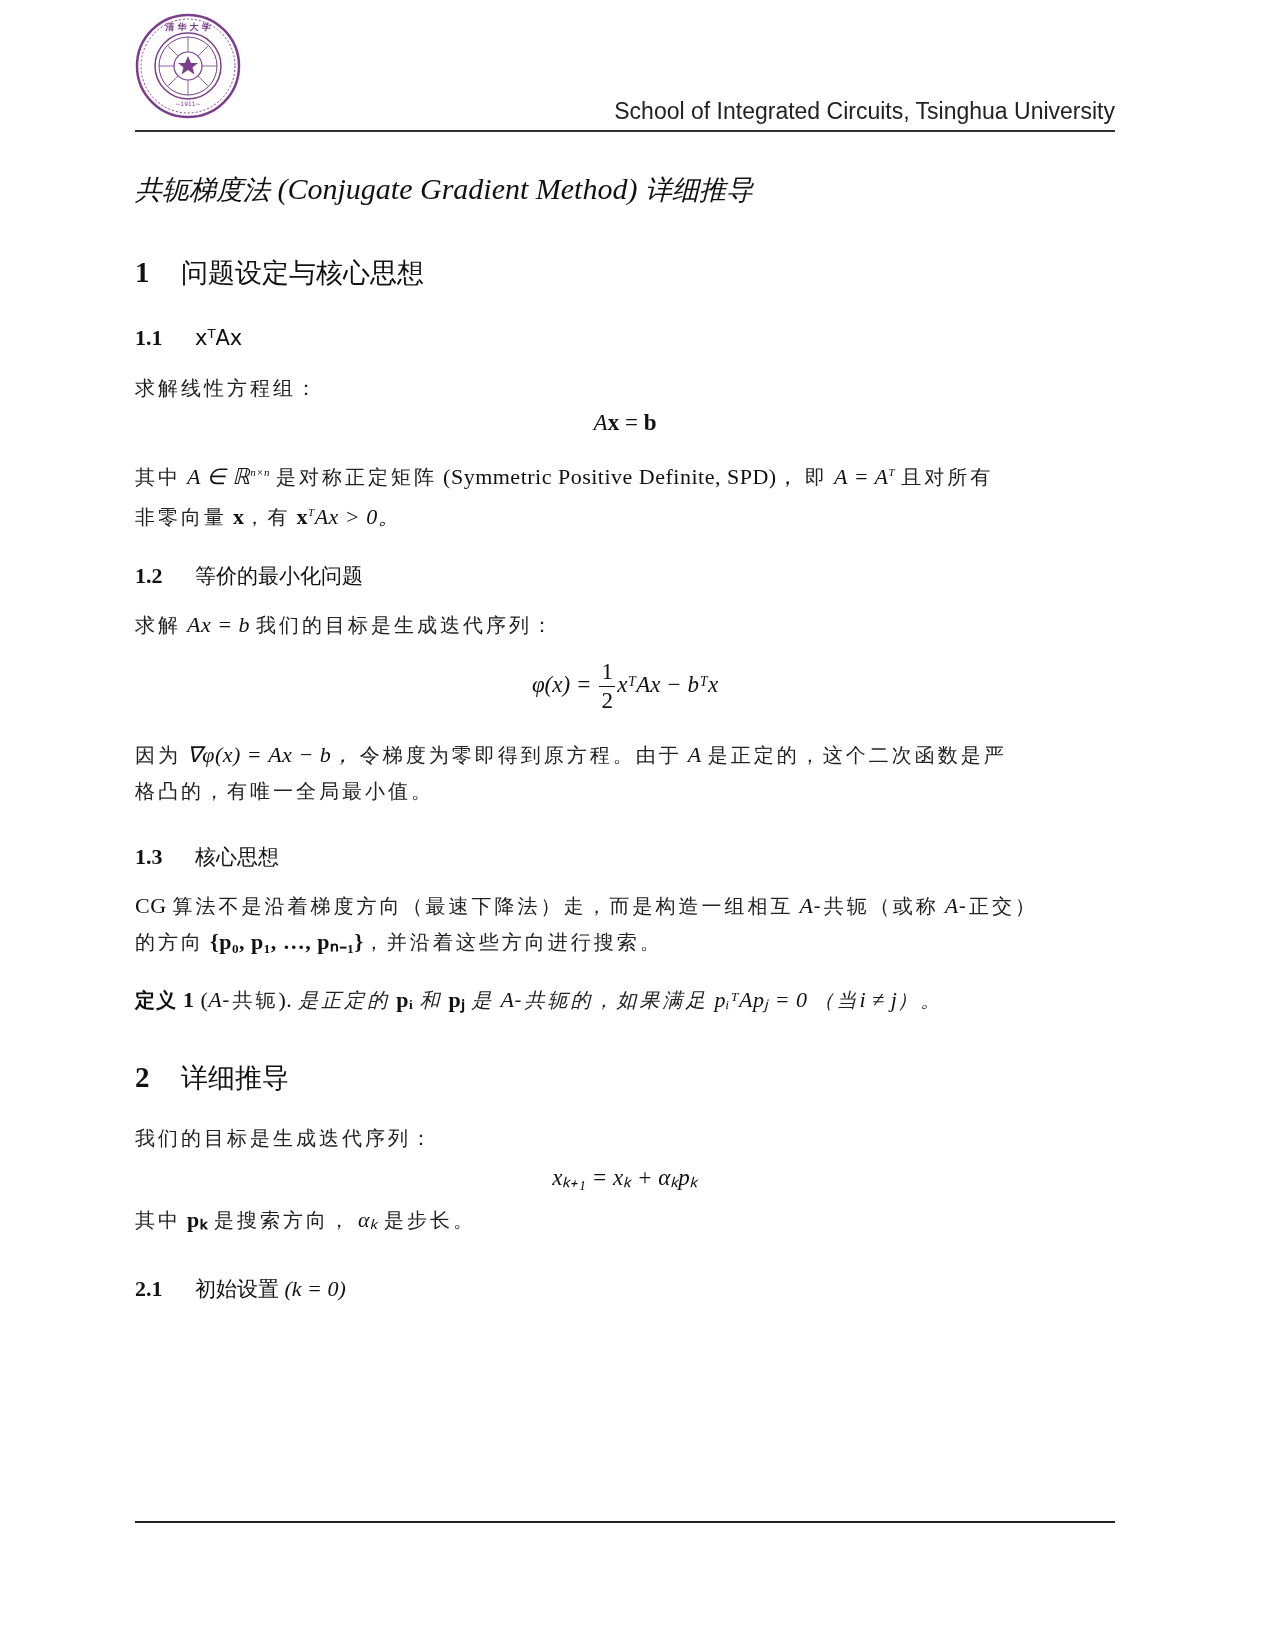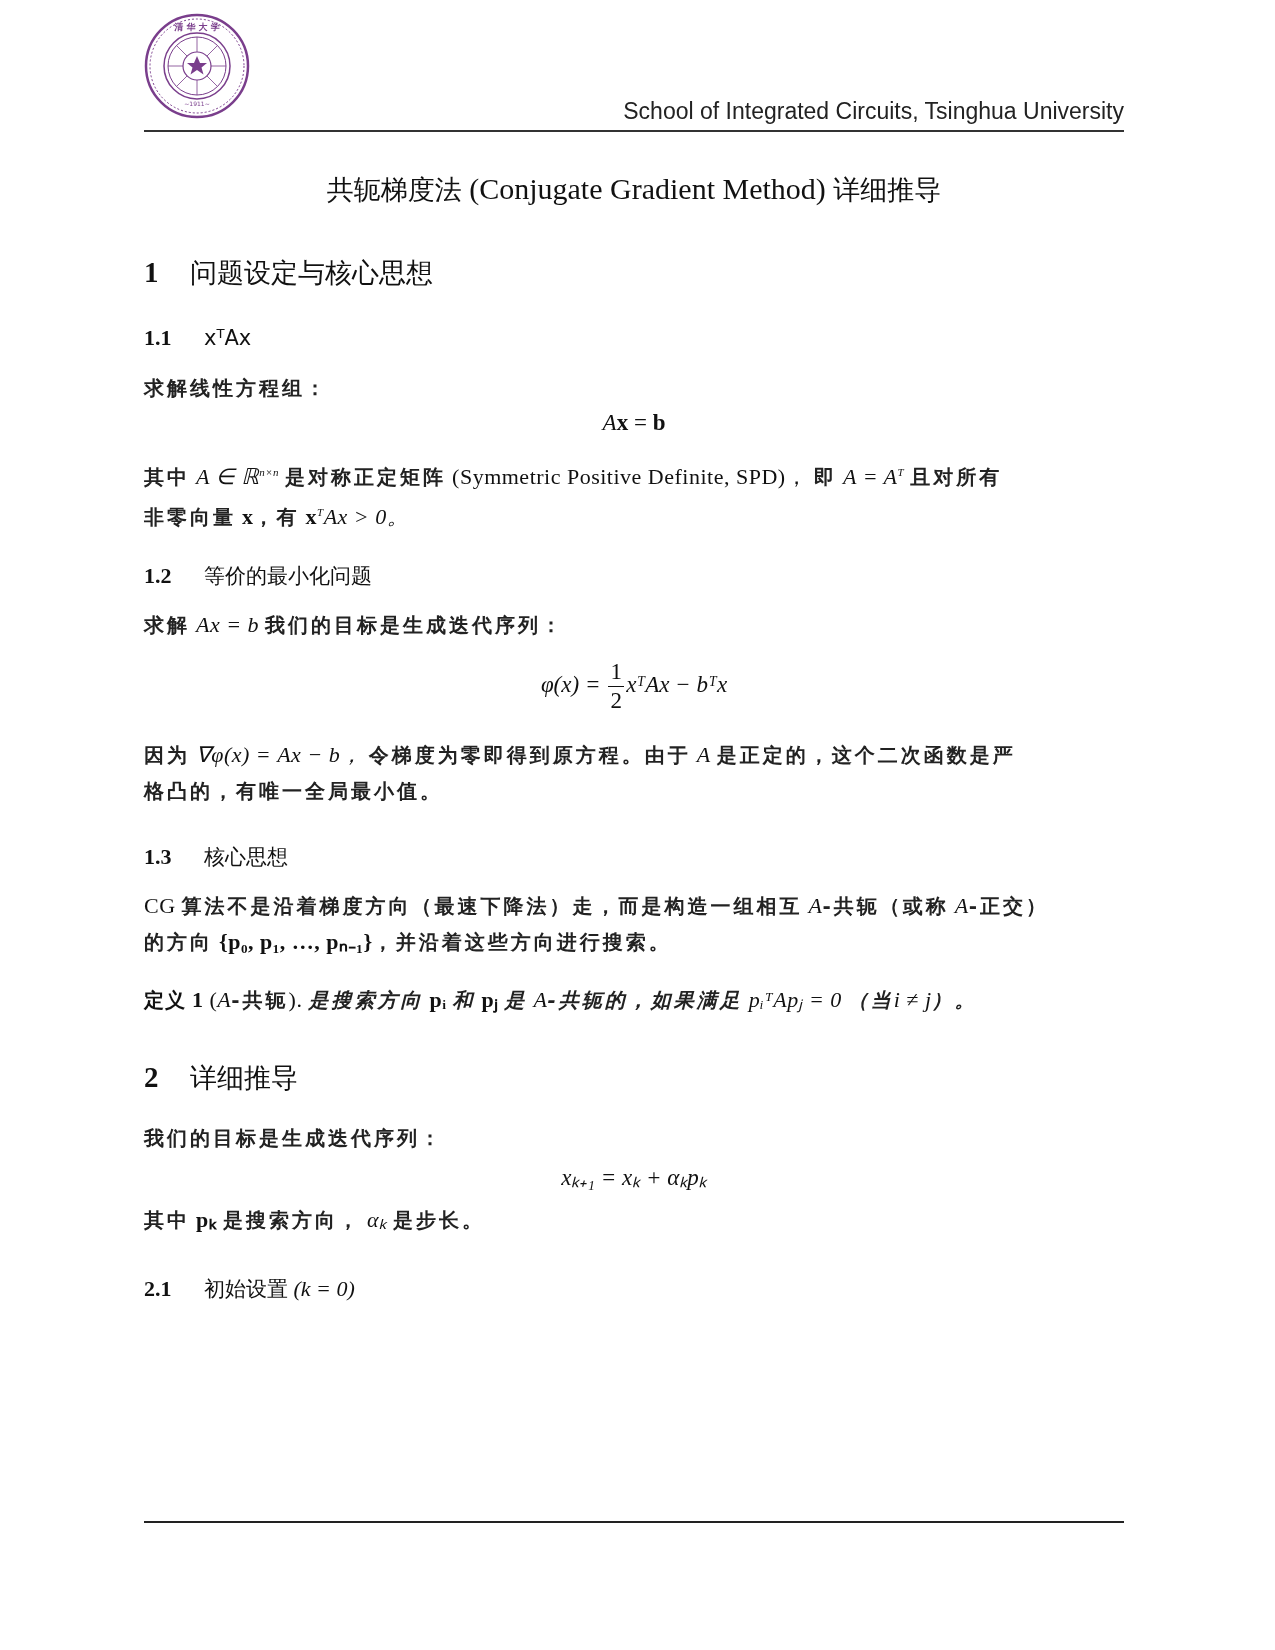--- a/index.html
+++ b/index.html
@@ -1,38 +1,38 @@
 <!DOCTYPE html>
 <html><head>
 <meta charset="utf-8">
 <style>
   html, body { margin:0; padding:0; background:#ffffff; }
   body { width:1275px; height:1650px; position:relative; overflow:hidden;
          font-family:"DejaVu Serif", serif; color:#111; }
-  .page { position:absolute; left:144px; top:0; width:980px; height:1650px; }
+  .page { position:absolute; left:135px; top:0; width:980px; height:1650px; }
   .logo { position:absolute; left:0; top:13px; width:106px; height:106px; }
   .header-text { position:absolute; right:0; top:98px; font-family:Liberation Sans, sans-serif;
                  font-size:23px; color:#222; white-space:nowrap; }
   .header-rule { position:absolute; left:0; right:0; top:130px; height:1.5px; background:#333; }
   .footer-rule { position:absolute; left:0; right:0; top:1521px; height:2px; background:#222; }
 
-  .title { position:absolute; left:0; right:0; top:172px; text-align:center;
-           font-family:"Liberation Serif", serif; font-size:30px; }
+  .title { position:absolute; left:0; right:0; top:172px; text-align:left;
+           font-family:"Liberation Serif", serif; font-size:30px;font-style:italic; }
   .title .cjk { font-family:"DejaVu Sans", sans-serif; font-size:27px; }
 
   .h1 { position:absolute; left:0; font-size:29px; font-family:"Liberation Serif", serif; font-weight:bold; }
   .h1 .num { display:inline-block; width:46px; }
   .h1 .cjk { font-family:"DejaVu Sans", sans-serif; font-weight:normal; font-size:27px; }
   .h2 { position:absolute; left:0; font-size:22px; font-family:"Liberation Serif", serif; font-weight:bold; }
   .h2 .num { display:inline-block; width:60px; }
   .h2 .cjk { font-family:"DejaVu Sans", sans-serif; font-weight:normal; font-size:21px; }
 
   .p { position:absolute; left:0; width:980px; font-size:22px; line-height:35px;
        font-family:"Liberation Serif", serif; letter-spacing:0.5px; }
-  .p .cjk { font-family:"DejaVu Sans", sans-serif; font-weight:700; font-size:20px; letter-spacing:3px; color:#222; }
+  .p .cjk { font-family:"DejaVu Sans", sans-serif; font-weight:400; font-size:20px; letter-spacing:3px; color:#222; }
   .eq { position:absolute; left:0; right:0; text-align:center; font-family:"Liberation Serif", serif; font-size:23px; }
   .m { font-family:"Liberation Serif", serif; font-style:italic; }
   .b { font-weight:bold; font-style:normal; }
   sub, sup { font-size:11px; }
   .frac { display:inline-block; vertical-align:middle; text-align:center; line-height:28px; margin:0 2px; }
   .frac span { display:block; }
   .frac .bar { border-top:1.5px solid #111; width:16px; margin:0 auto; height:0; }
   .def-label { font-weight:bold; }
   .def-label .cjk { font-family:"DejaVu Sans", sans-serif; font-weight:bold; font-size:20px; letter-spacing:1px; color:#111; }
   .def-body { font-style:italic; }
@@ -135,21 +135,21 @@
     <span class="m">A</span><span class="cjk">-共轭（或称</span>
     <span class="m">A</span><span class="cjk">-正交）</span><br>
     <span class="cjk">的方向</span>
     <span class="b">{p₀, p₁, …, pₙ₋₁}</span><span class="cjk">，并沿着这些方向进行搜索。</span>
   </div>
 
   <div class="p" style="top:982px">
     <span class="def-label"><span class="cjk">定义</span> <span>1</span></span>
     (<span class="m">A</span><span class="cjk">-共轭</span>).
     <span class="def-body">
-      <span class="cjk">是搜索方向</span>
+      <span class="cjk">是正定的</span>
       <span class="b">pᵢ</span>
       <span class="cjk">和</span>
       <span class="b">pⱼ</span>
       <span class="cjk">是</span>
       <span class="m">A</span><span class="cjk">-共轭的，如果满足</span>
       <span class="m">pᵢᵀApⱼ = 0</span>
       <span class="cjk">（当</span><span class="m">i ≠ j</span><span class="cjk">）。</span>
     </span>
   </div>
 

